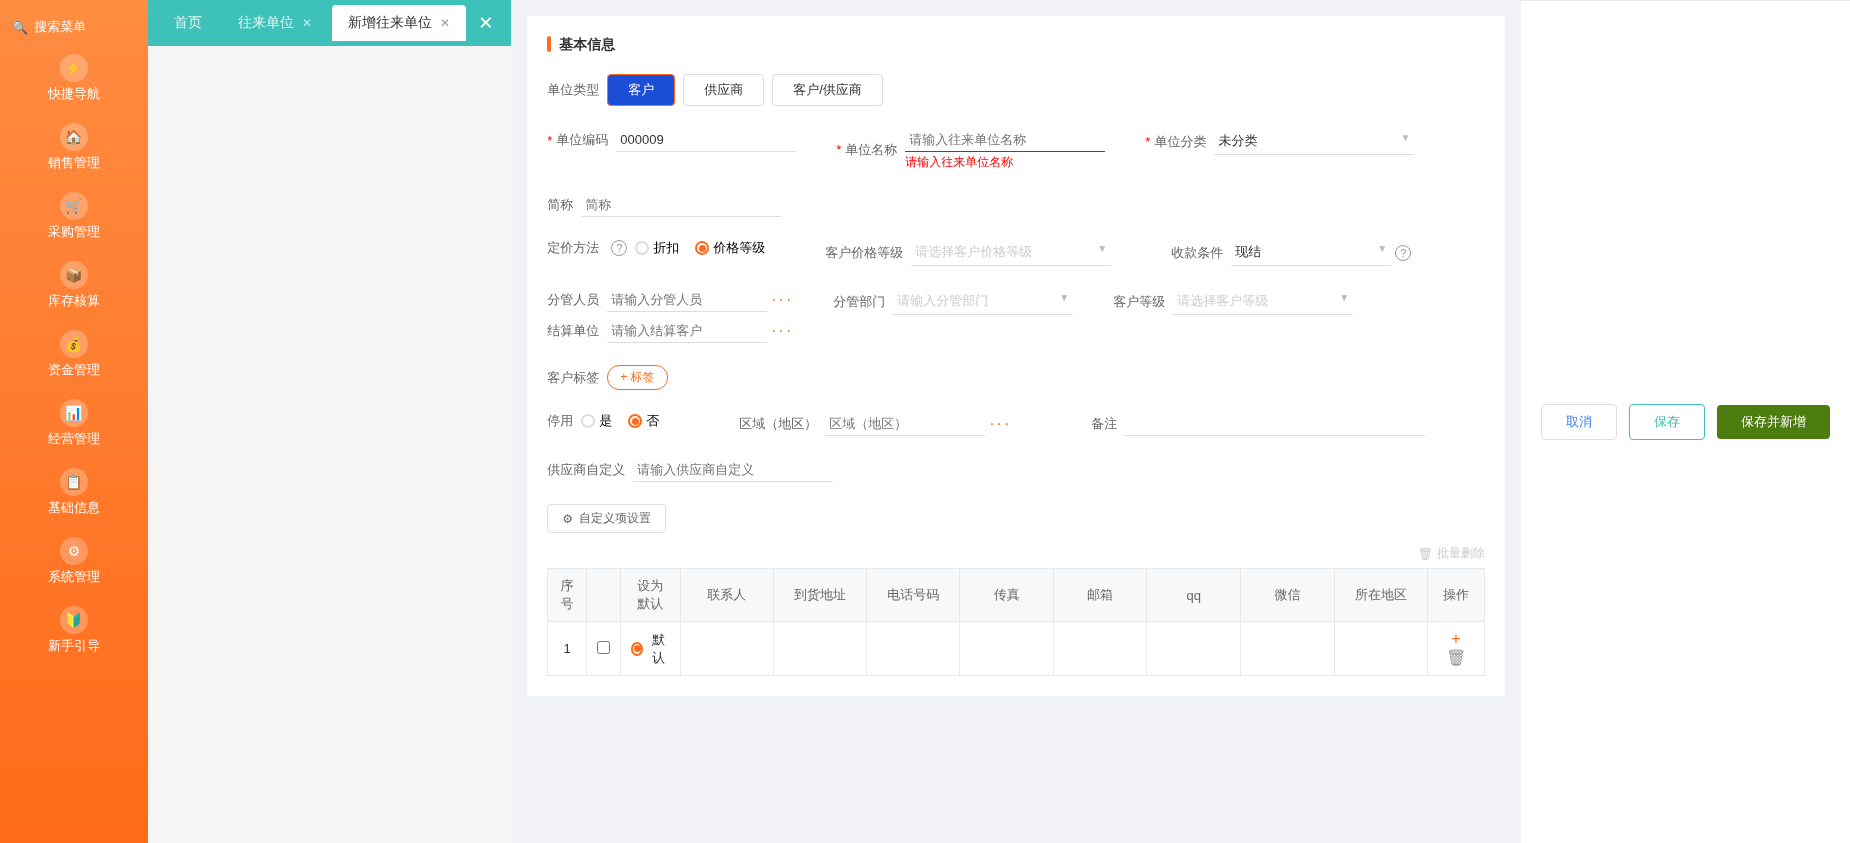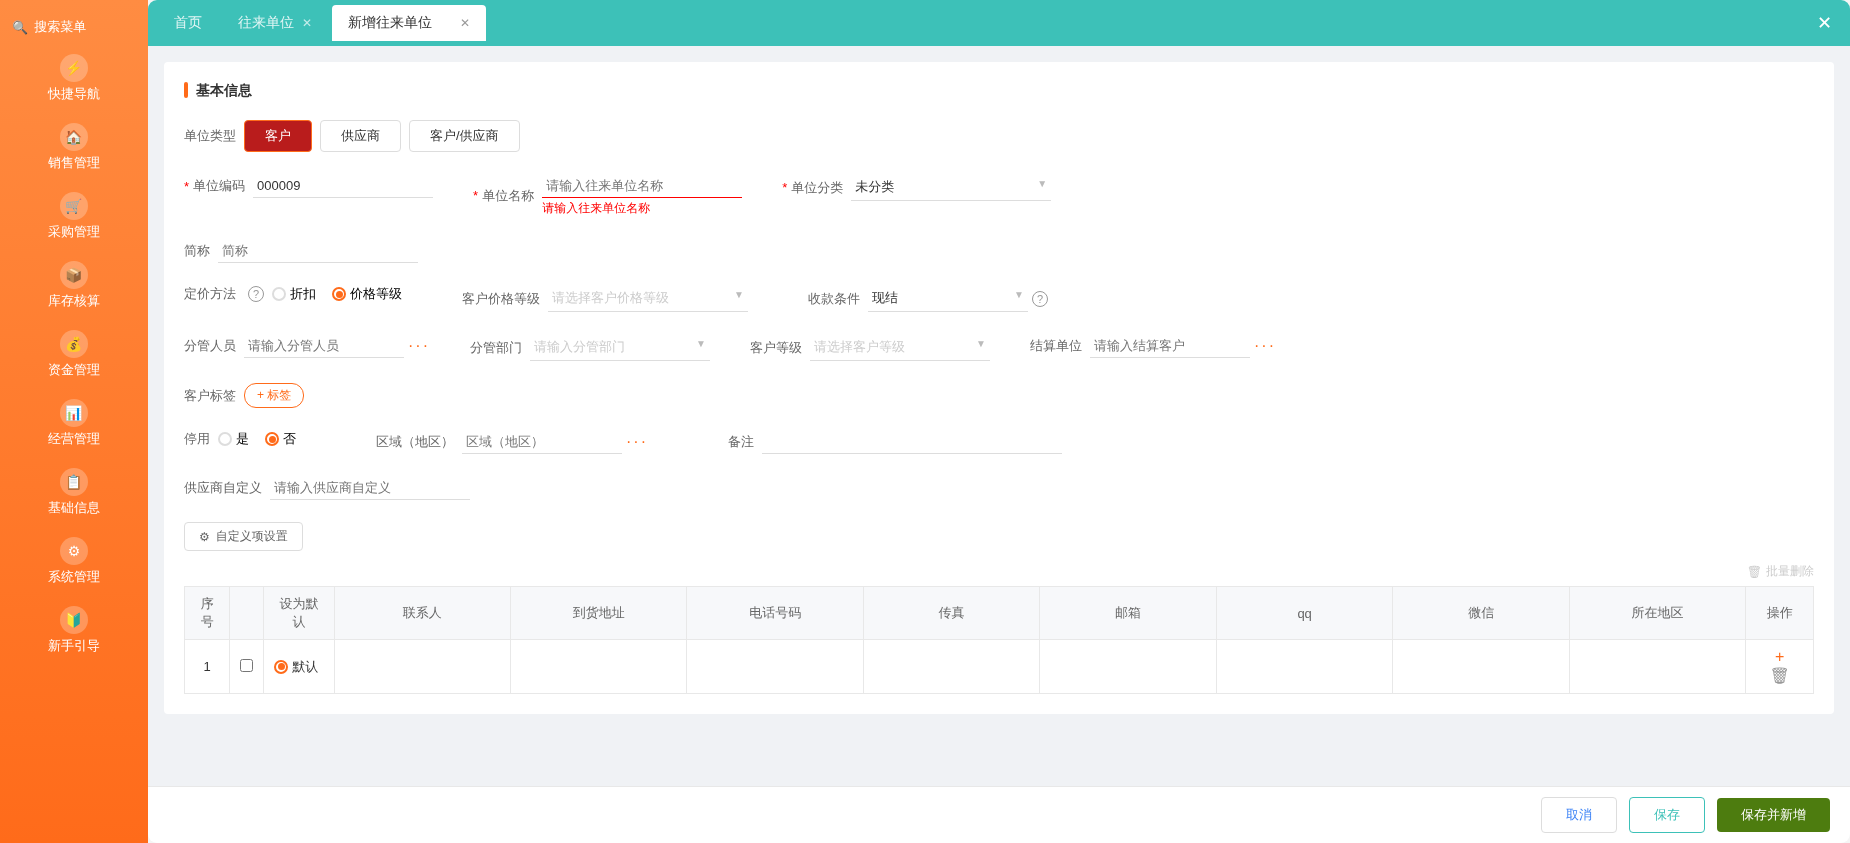--- a/index.html
+++ b/index.html
@@ -41,23 +41,22 @@
       color: white;
       font-size: 13px;
       width: 100%;
     }
     .sidebar-search .icon-circle { margin-right: 6px; margin-bottom: 0; }
 
     
     .main {
       flex: 1;
       display: flex;
-      flex-direction: column;
+      flex-direction: row;
       overflow: hidden;
-      border-radius: 9px;
     }
 
     
     .tab-bar {
       background: #3dc1b8;
       display: flex;
       align-items: center;
       height: 46px;
       padding: 0 10px;
     }
@@ -68,21 +67,20 @@
       height: 36px;
       border-radius: 4px 4px 0 0;
       cursor: pointer;
       color: rgba(255,255,255,0.85);
       font-size: 14px;
       margin-right: 4px;
     }
     .tab.active {
       background: white;
       color: #333;
-      gap: 20px;
     }
     .tab .close-btn {
       margin-left: 8px;
       font-size: 12px;
       color: #999;
     }
     .tab:not(.active) .close-btn { color: rgba(255,255,255,0.7); }
     .tab-close-all {
       margin-left: auto;
       color: white;
@@ -129,21 +127,21 @@
     .unit-type-btn {
       padding: 6px 20px;
       border: 1px solid #ddd;
       border-radius: 4px;
       cursor: pointer;
       font-size: 13px;
       background: white;
       color: #333;
     }
     .unit-type-btn.active {
-      background: #b91c1c;
+      background: #1d4ed8;
       color: white;
       border-color: #ff6b1a;
     }
 
     
     .form-row {
       display: flex;
       align-items: flex-start;
       margin-bottom: 18px;
       flex-wrap: wrap;

